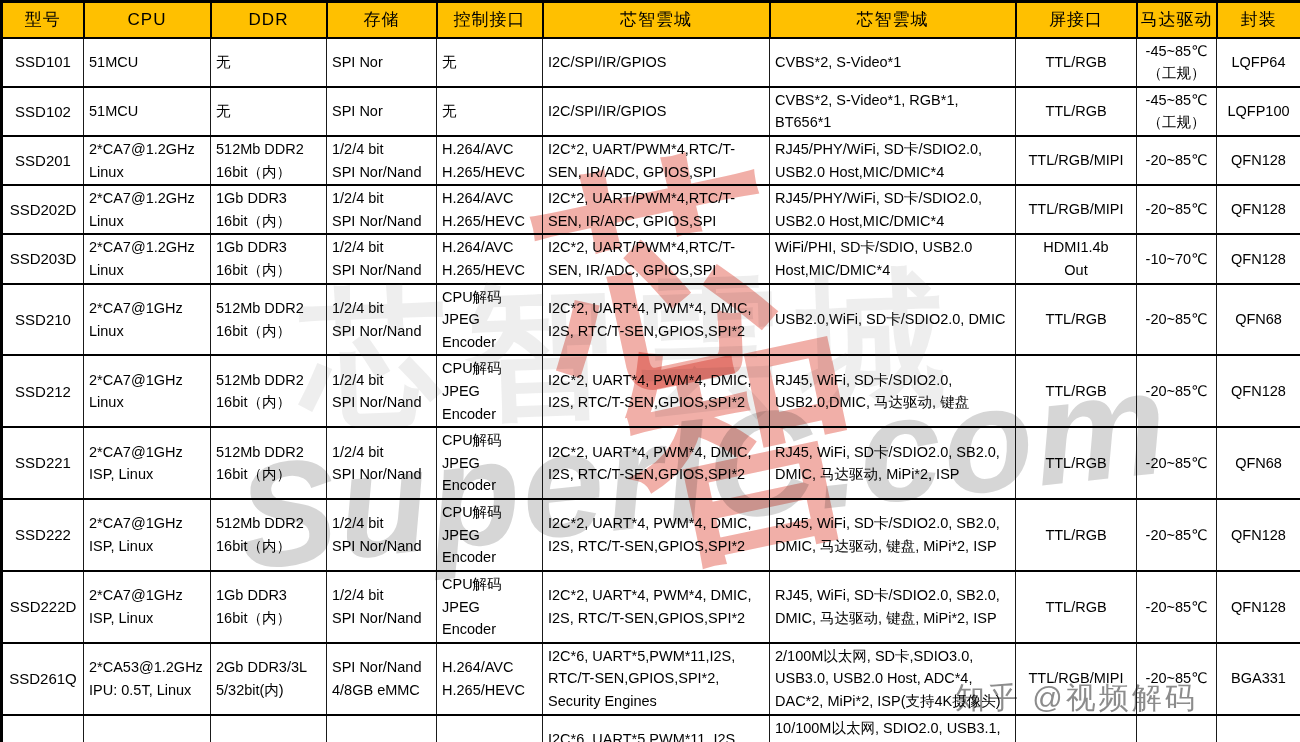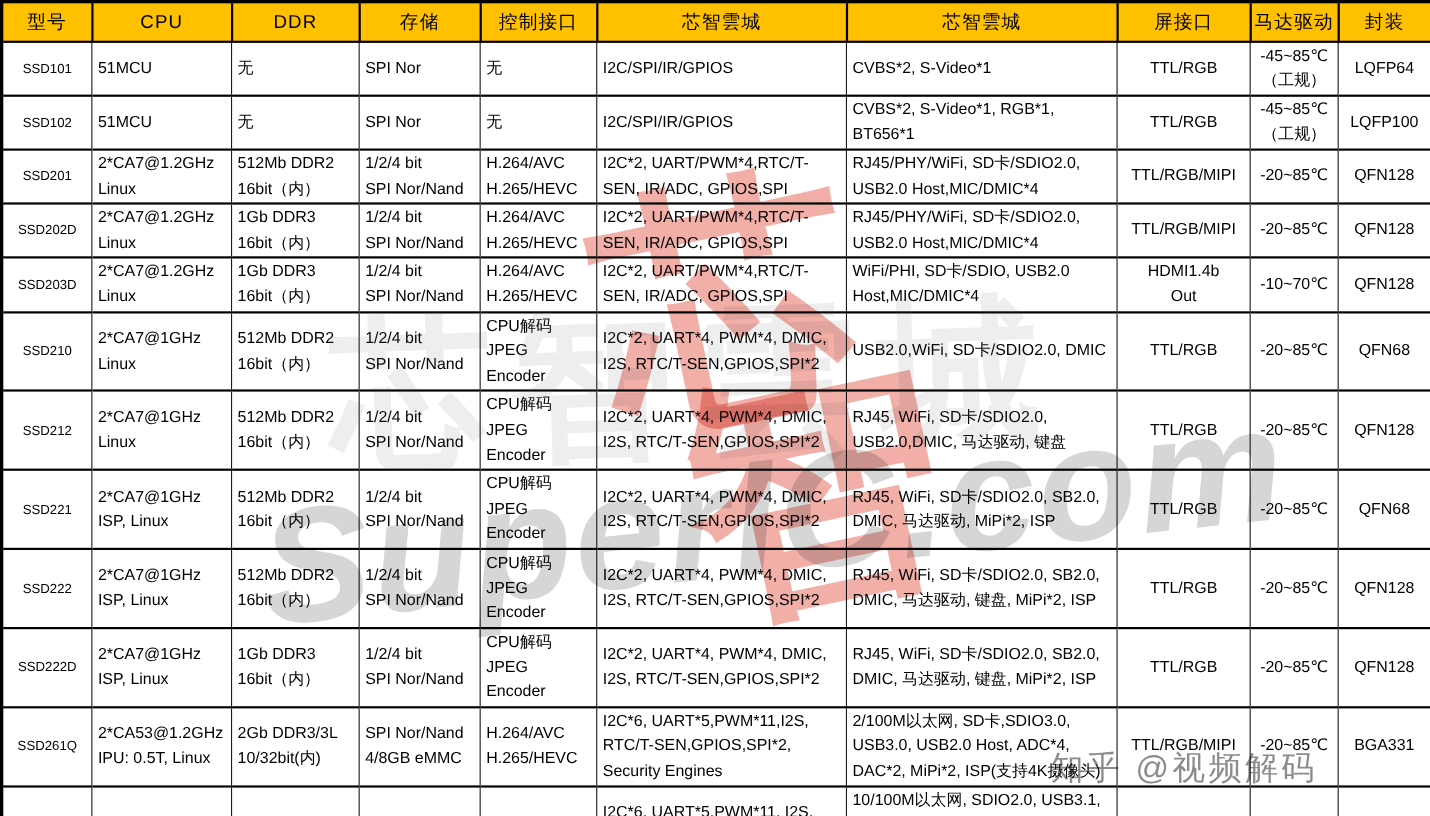--- a/index.html
+++ b/index.html
@@ -36,21 +36,21 @@
     color: #000000;
     font-size: 14.5px;
     line-height: 1.56;
     vertical-align: middle;
     padding: 1px 5px;
     white-space: pre-line;
     overflow: hidden;
   }
   td.left { text-align: left; }
   td.center { text-align: center; padding: 1px 2px; }
-  td.model { font-size: 12px; }
+  td.model { font-size: 15px; }
 
   
   .wm { position: absolute; pointer-events: none; user-select: none; white-space: nowrap; }
   .wm-ghost-cn {
     left: 300px; top: 250px;
     font-size: 148px; font-weight: 700;
     color: rgba(90, 90, 90, 0.10);
     transform: rotate(-2deg);
     letter-spacing: 18px;
   }
@@ -286,21 +286,21 @@
 DMIC, 马达驱动, 键盘, MiPi*2, ISP</td>
           <td class="center">TTL/RGB</td>
           <td class="center">-20~85℃</td>
           <td class="center">QFN128</td>
         </tr>
         <tr style="height: 72px;">
           <td class="center model">SSD261Q</td>
           <td class="left">2*CA53@1.2GHz
 IPU: 0.5T, Linux</td>
           <td class="left">2Gb DDR3/3L
-10/32bit(内)</td>
+5/32bit(内)</td>
           <td class="left">SPI Nor/Nand
 4/8GB eMMC</td>
           <td class="left">H.264/AVC
 H.265/HEVC</td>
           <td class="left">I2C*6, UART*5,PWM*11,I2S,
 RTC/T-SEN,GPIOS,SPI*2,
 Security Engines</td>
           <td class="left">2/100M以太网, SD卡,SDIO3.0,
 USB3.0, USB2.0 Host, ADC*4,
 DAC*2, MiPi*2, ISP(支持4K摄像头)</td>

